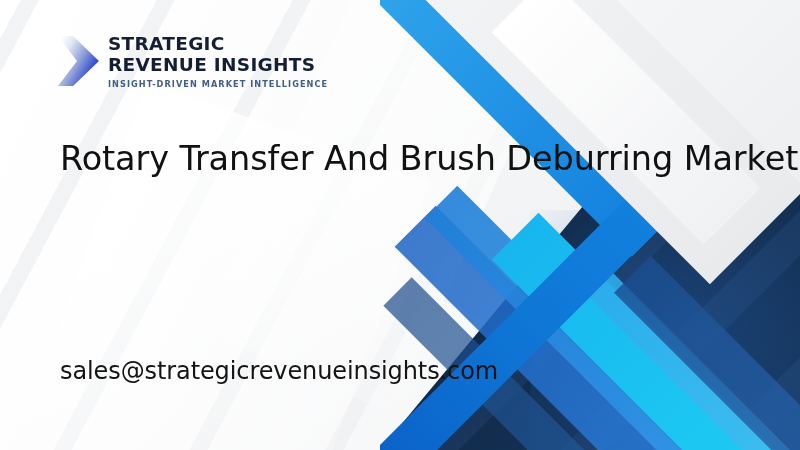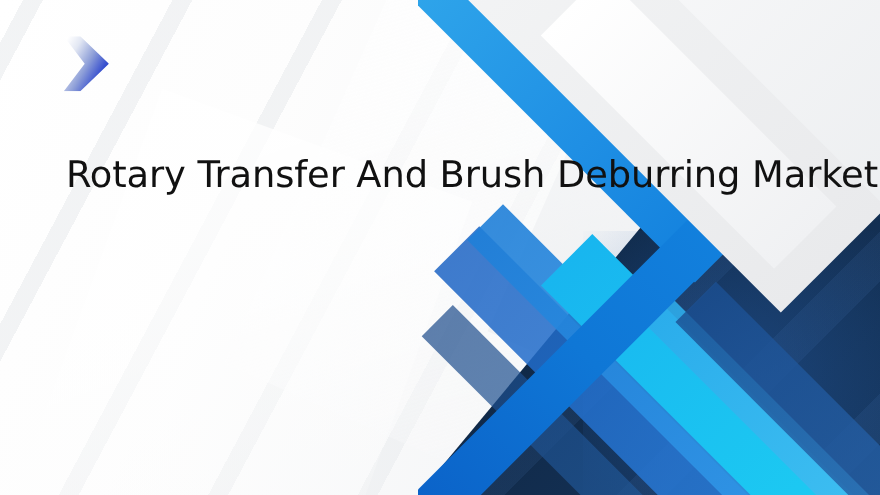--- a/index.html
+++ b/index.html
@@ -252,18 +252,24 @@
         <linearGradient id="markGrad" x1="0" y1="0.15" x2="1" y2="0.85">
           <stop offset="0%" stop-color="#ffffff"></stop>
           <stop offset="22%" stop-color="#e2e7f3"></stop>
           <stop offset="52%" stop-color="#8e9fd8"></stop>
           <stop offset="78%" stop-color="#3a52cf"></stop>
           <stop offset="100%" stop-color="#1733c7"></stop>
         </linearGradient>
       </defs>
       <path d="M0,0 L15,0 L41,25 L15,50 L0,50 L19,25 Z" fill="url(#markGrad)"></path>
     </svg>
+    <div class="logo-text">
+      <div class="logo-line">STRATEGIC</div>
+      <div class="logo-line">REVENUE INSIGHTS</div>
+      <div class="logo-tagline">INSIGHT-DRIVEN MARKET INTELLIGENCE</div>
+    </div>
   </div>
 
   <div class="headline">Rotary Transfer And Brush Deburring Market</div>
 
+  <div class="email">sales@strategicrevenueinsights.com</div>
 
 </div>
 
 </body></html>

